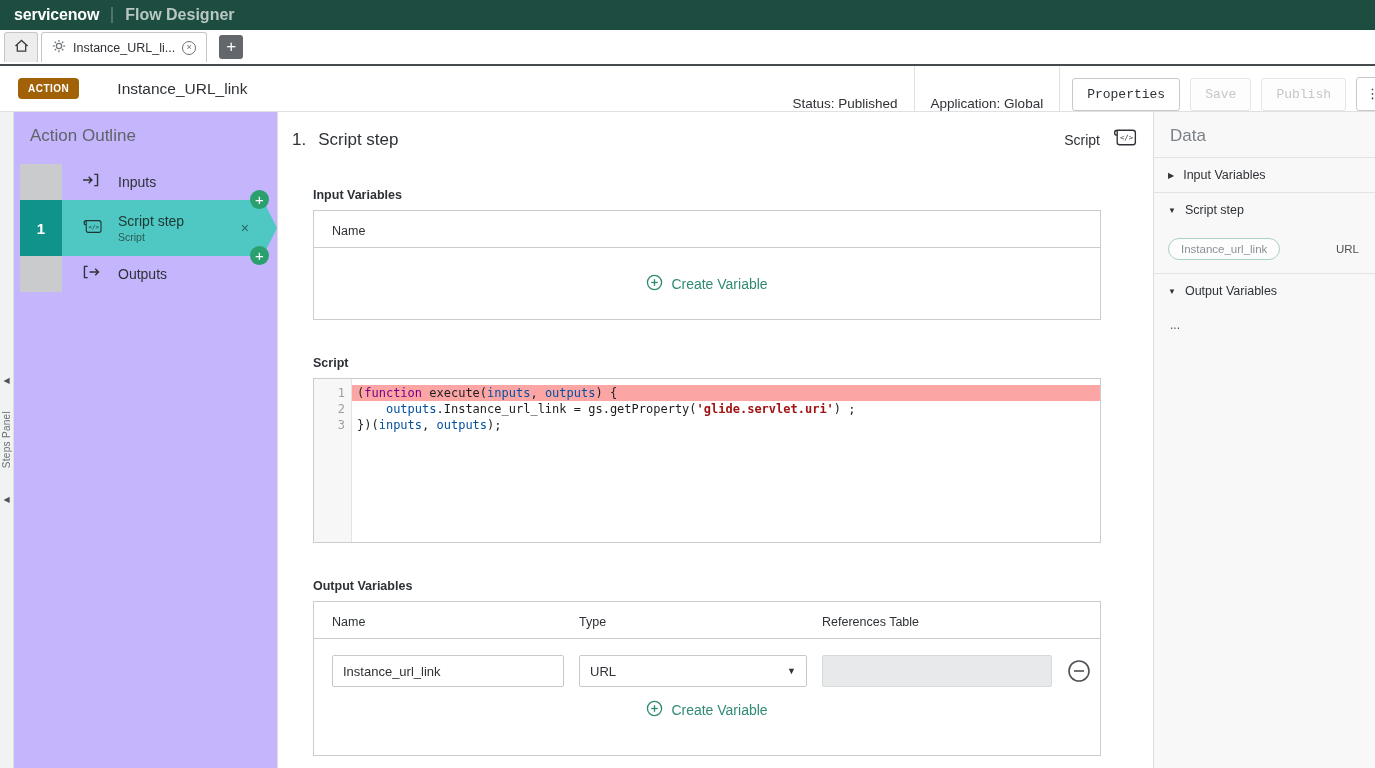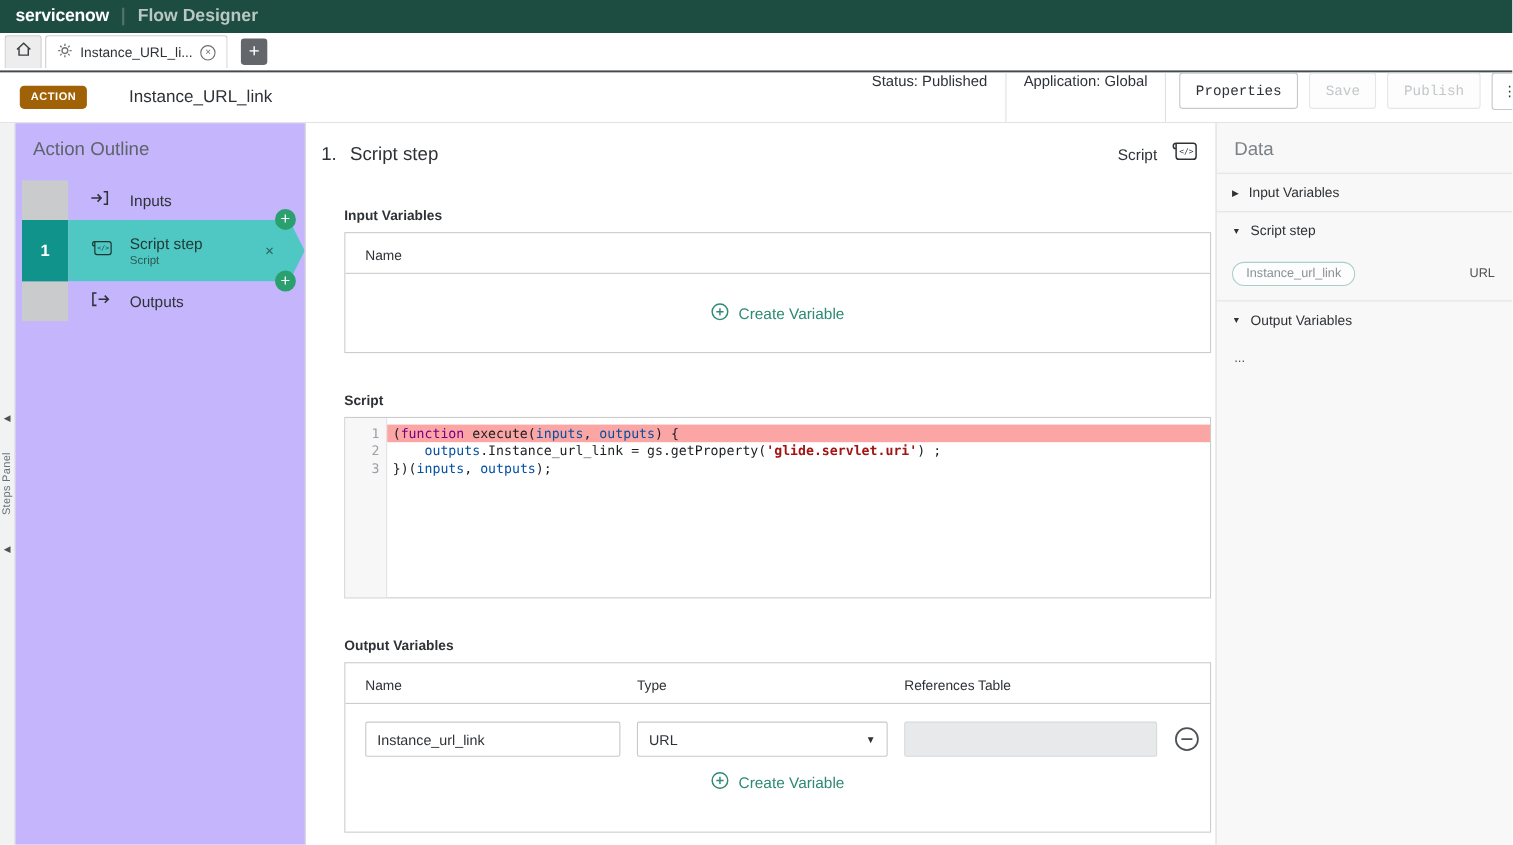--- a/index.html
+++ b/index.html
@@ -16,21 +16,21 @@
   .tab-strip{height:36px;background:#fff;border-bottom:2px solid #454a4d;display:flex;align-items:center;padding-left:4px;}
   .tab-home{width:34px;height:30px;background:#ededed;border:1px solid #c6c6c6;border-bottom:none;border-radius:3px 3px 0 0;display:flex;align-items:center;justify-content:center;margin-right:3px;cursor:pointer;}
   .tab-active{height:30px;background:#fff;border:1px solid #c6c6c6;border-bottom:none;border-radius:3px 3px 0 0;display:flex;align-items:center;gap:7px;padding:0 10px;font-size:12.5px;color:#2e3236;cursor:pointer;}
   .circle-x{width:14px;height:14px;border:1px solid #6b6f73;border-radius:50%;display:flex;align-items:center;justify-content:center;font-size:9px;color:#6b6f73;line-height:1;}
   .tab-new{width:24px;height:24px;background:#63666b;border-radius:3px;color:#fff;font-size:17px;display:flex;align-items:center;justify-content:center;margin-left:12px;align-self:center;cursor:pointer;}
 
   
   .action-bar{height:46px;background:#fff;border-bottom:1px solid #e0e0e0;display:flex;align-items:center;padding-left:18px;overflow:hidden;}
   .badge{background:#a16207;color:#fff;font-size:10px;font-weight:bold;letter-spacing:.5px;padding:5px 10px;border-radius:4px;}
   .ab-title{margin-left:38px;font-size:15.5px;color:#2e3236;}
-  .ab-right{margin-left:auto;display:flex;align-items:flex-start;height:100%;}
+  .ab-right{margin-left:auto;display:flex;align-items:flex-end;height:100%;}
   .ab-text{font-size:13.5px;color:#2e3236;padding:0 16px;white-space:nowrap;}
   .vdiv{width:1px;height:100%;background:#e0e0e0;flex:0 0 1px;}
   .btn{border:1px solid #c6c9cb;background:#fff;border-radius:3px;font-size:13px;color:#2e3236;padding:8px 14px;font-family:Liberation Mono, monospace;white-space:nowrap;cursor:pointer;}
   .btn.disabled{color:#c4c7c9;border-color:#e4e6e7;background:#fdfdfd;}
   .btn.props{margin:0 10px 0 12px;}
   .btn.save{margin-right:10px;}
   .btn.publish{margin-right:10px;}
   .btn.more{padding:8px 9px;margin-right:-14px;}
 
   
@@ -89,21 +89,21 @@
   .ov-head{display:grid;grid-template-columns:232px 228px 230px 1fr;column-gap:15px;padding:13px 18px 9px;border-bottom:1px solid #ccc;font-size:12.5px;color:#2e3236;}
   .ov-row{display:grid;grid-template-columns:232px 228px 230px 1fr;column-gap:15px;margin-top:16px;align-items:center;padding:0 18px;}
   .txt-input{height:32px;border:1px solid #c9c9c9;border-radius:2px;padding:0 10px;font-size:13px;color:#2e3236;font-family:inherit;width:100%;background:#fff;}
   .txt-input.disabled{background:#e7e9ea;border-color:#d6d9da;}
   .select{height:32px;border:1px solid #c9c9c9;border-radius:2px;padding:0 10px;font-size:13px;color:#2e3236;display:flex;align-items:center;justify-content:space-between;background:#fff;cursor:pointer;}
   .select .caret{font-size:9px;color:#2e3236;}
   .minus-btn{justify-self:center;cursor:pointer;display:flex;}
   .ov-create{display:flex;justify-content:center;margin-top:13px;}
 
   
-  .data-panel{width:270px;background:#f8f8f8;border-left:1px solid #ddd;}
+  .data-panel{width:222px;background:#f8f8f8;border-left:1px solid #ddd;}
   .data-title{padding:14px 16px 11px;font-size:17px;color:#7b8187;}
   .data-row{height:35px;display:flex;align-items:center;gap:9px;padding-left:14px;border-top:1px solid #e3e3e3;font-size:12.5px;color:#2e3236;cursor:pointer;}
   .tri{font-size:8px;color:#2e3236;}
   .pill-row{display:flex;align-items:center;justify-content:space-between;padding:11px 16px 13px 14px;}
   .pill{border:1px solid #a9cfc9;border-radius:12px;padding:4px 12px;font-size:11.5px;color:#8a9096;background:#fdfdfd;cursor:pointer;}
   .pill-type{font-size:11.5px;color:#4e5256;}
   .data-ellipsis{padding:10px 16px;font-size:12px;color:#4e5256;}
 </style>
 </head>
 <body>

